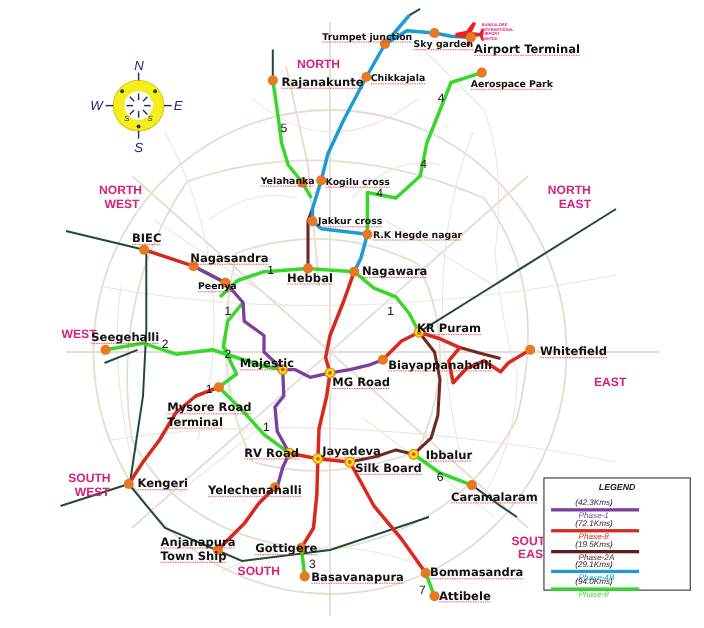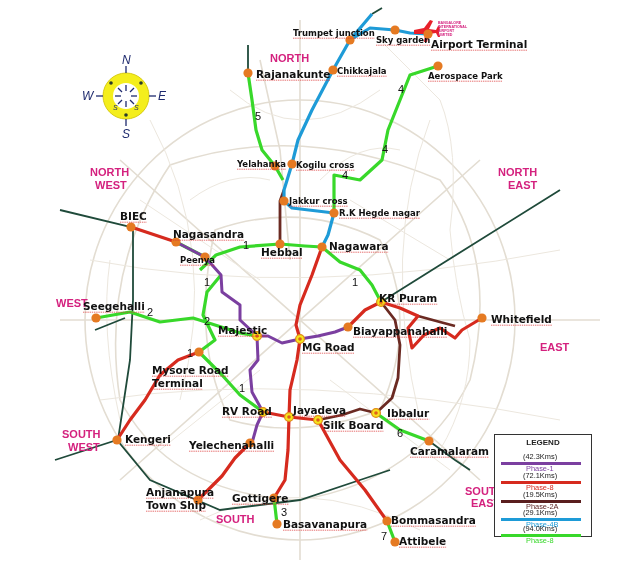--- a/index.html
+++ b/index.html
@@ -6,21 +6,21 @@
   body { width:640px; height:571px; overflow:hidden; position:relative; font-family:"Liberation Sans", sans-serif; }
   #map { position:absolute; left:0; top:0; width:640px; height:571px; }
   .road { fill:none; stroke:#e3ddd2; stroke-width:1.6; }
   .road-thin { fill:none; stroke:#ece7de; stroke-width:1; }
   .rail { fill:none; stroke:#1f4a3a; stroke-width:1.8; }
   .station-label { font-family:"DejaVu Sans", sans-serif; font-weight:bold; font-size:10.5px; fill:#111; }
   .station-label-sm { font-family:"DejaVu Sans", sans-serif; font-weight:bold; font-size:8.5px; fill:#111; }
   .region-label { font-family:"Liberation Sans", sans-serif; font-weight:bold; font-size:11px; fill:#d4217e; }
   .seg-num { font-family:"Liberation Sans", sans-serif; font-size:11px; fill:#111; }
   .underline { stroke:#d33; stroke-width:0.7; stroke-dasharray:1.4 0.8; }
-  .legend-box { position:absolute; left:494px; top:434px; width:98px; height:103px; border:1.5px solid #333; background:#fff; box-sizing:border-box; }
+  .legend-box { position:absolute; left:494px; top:434px; width:134px; height:103px; border:1.5px solid #333; background:#fff; box-sizing:border-box;font-style:italic; }
   .legend-title { position:absolute; left:0; right:0; top:3px; text-align:center; font-weight:bold; font-size:8px; color:#222; }
   .legend-row { position:absolute; left:6px; width:100px; font-size:7.4px; }
   .legend-row .lname { position:absolute; left:0; top:12px;padding-left:25px; }
   .legend-row .lkm { position:absolute; left:22px; top:0; color:#222; }
   .legend-row .lbar { position:absolute; left:0; top:10px; width:80px; height:2.6px; }
 </style>
 </head>
 <body>
 
 <svg id="map" viewBox="0 0 640 571" xmlns="http://www.w3.org/2000/svg">

